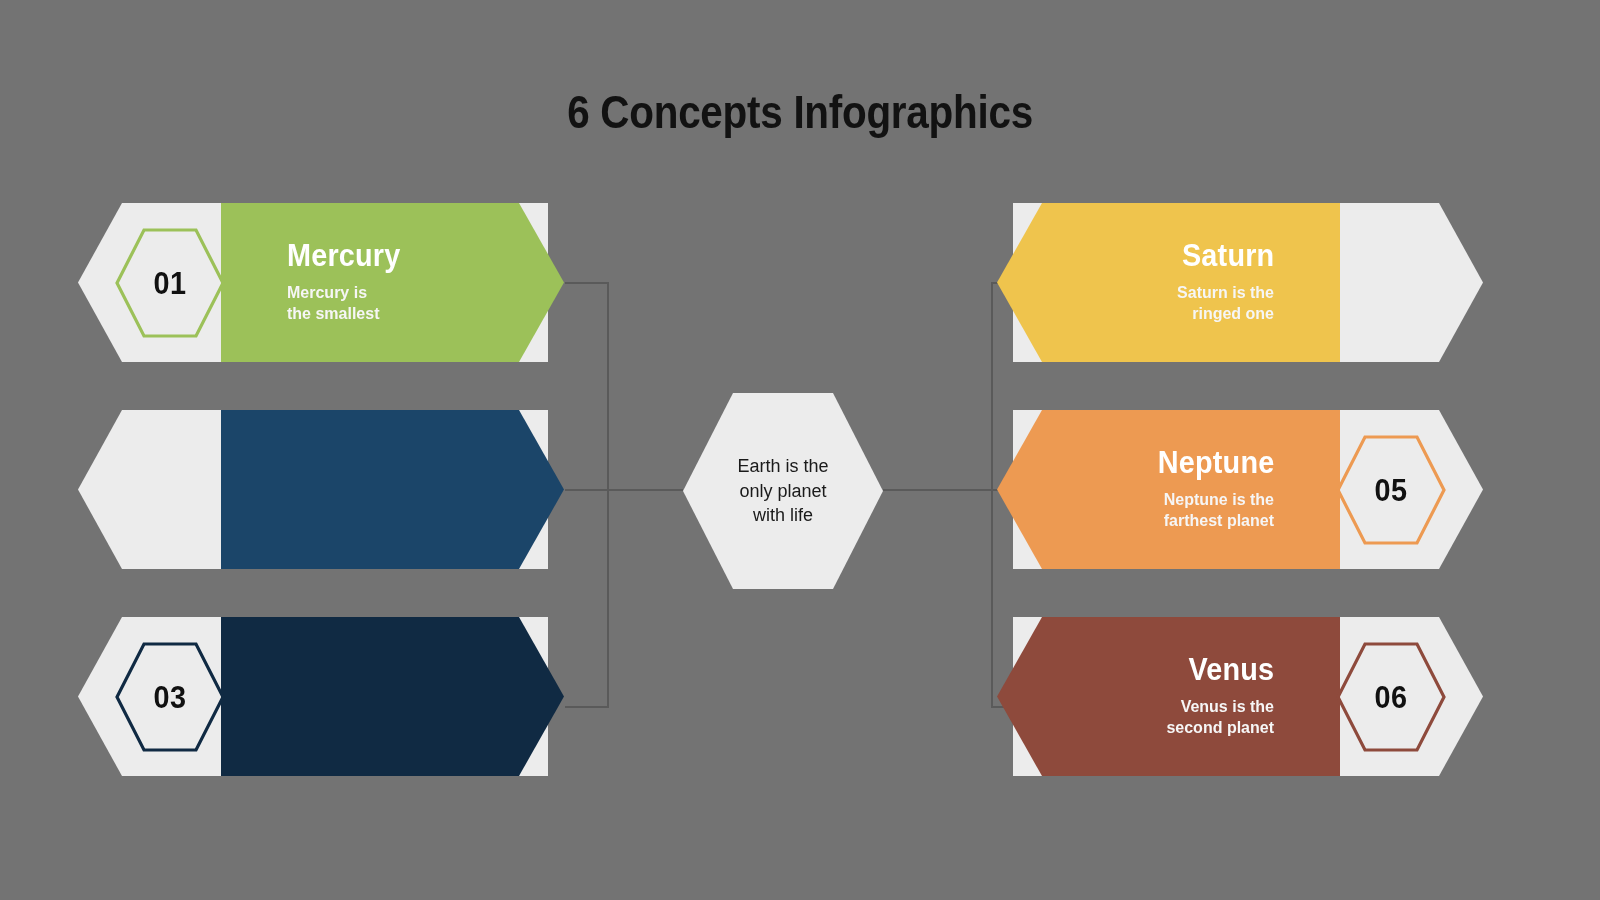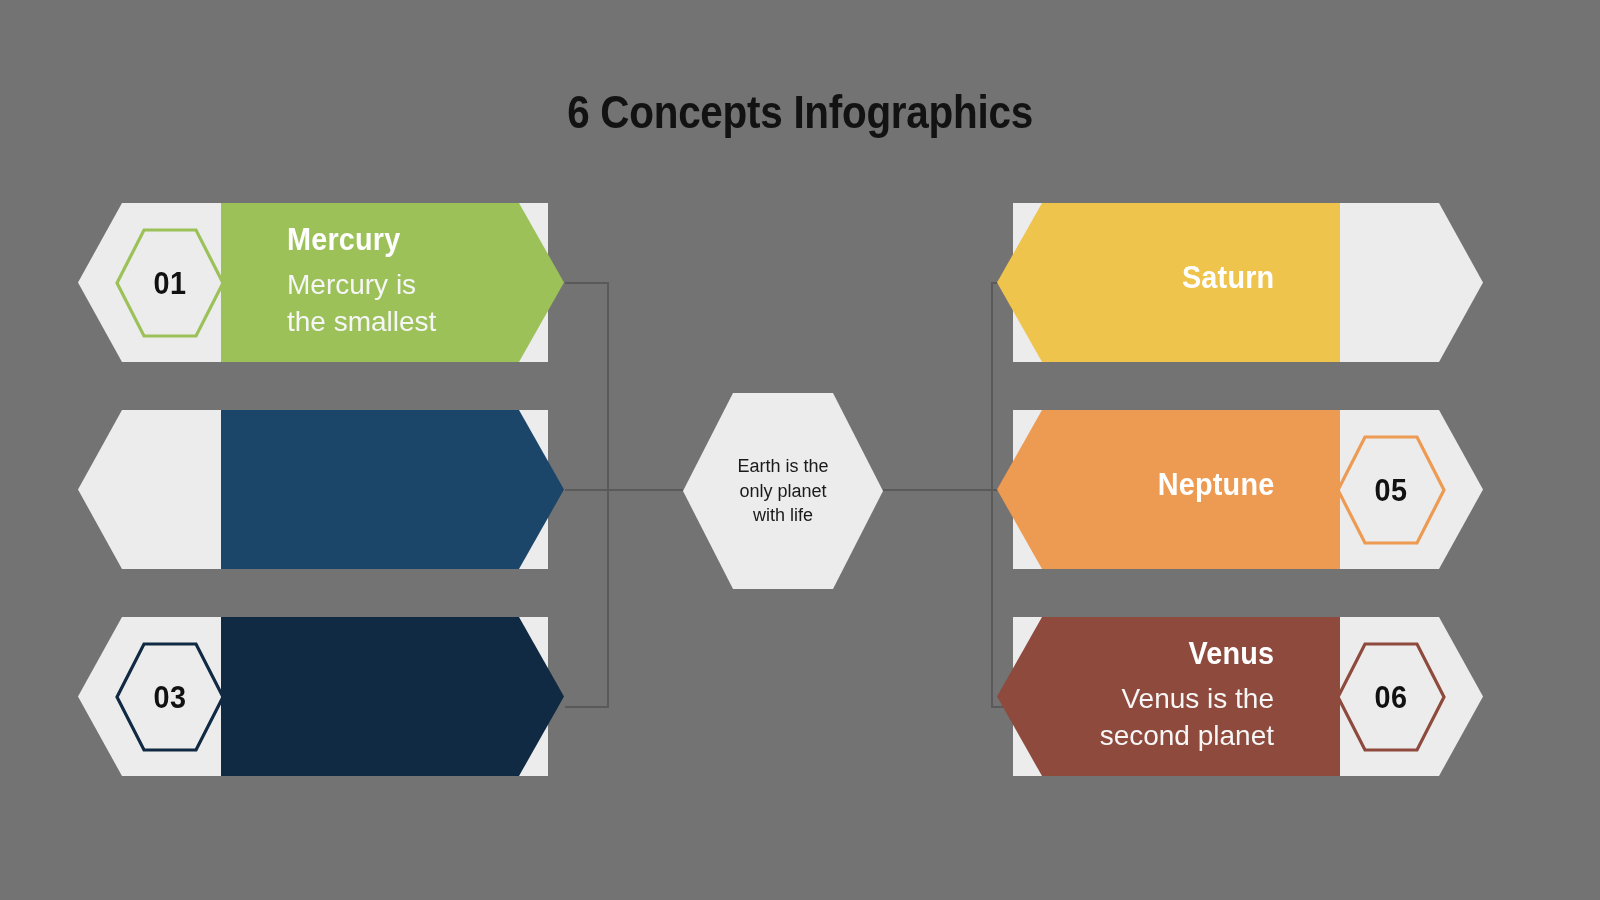--- a/index.html
+++ b/index.html
@@ -143,23 +143,23 @@
     font-size: 31px;
     font-weight: bold;
     line-height: 1.05;
     letter-spacing: 0.2px;
     transform: scaleX(0.93);
     transform-origin: left center;
     margin-bottom: 9px;
   }
   .card.right .ctext .name { transform-origin: right center; }
   .ctext .desc {
-    font-size: 28px;
+    font-size: 16px;
     line-height: 1.33;
-    font-weight: 400;
+    font-weight: 700;
     color: #f6f6f6;
   }
 
   
   #center-hex {
     position: absolute;
     left: 683px;
     top: 393px;
     width: 200px;
     height: 196px;
@@ -231,33 +231,35 @@
             <polygon points="2,56 29,3 81,3 108,56 81,109 29,109" fill="none" stroke="#102A43" stroke-width="3.2" stroke-linejoin="miter"></polygon>
           </svg>
           <div class="num">03</div>
         </div>
       </div>
       <div class="card right" style="top: 203px; width: 488px; left: 995px;">
         <div class="plate"></div>
         <div class="chev" style="background: rgb(239, 196, 77);"></div>
         <div class="ctext">
           <div class="name">Saturn</div>
+          <div class="desc">Saturn is the<br>ringed one</div>
         </div>
       </div>
       <div class="card right" style="top: 410px; width: 488px; left: 995px;">
         <div class="plate"></div>
         <div class="chev" style="background: rgb(237, 154, 82);"></div>
         <div class="numhex">
           <svg viewBox="0 0 110 112" width="110" height="112">
             <polygon points="2,56 29,3 81,3 108,56 81,109 29,109" fill="none" stroke="#ED9A52" stroke-width="3.2" stroke-linejoin="miter"></polygon>
           </svg>
           <div class="num">05</div>
         </div>
         <div class="ctext">
           <div class="name">Neptune</div>
+          <div class="desc">Neptune is the<br>farthest planet</div>
         </div>
       </div>
       <div class="card right" style="top: 617px; width: 488px; left: 995px;">
         <div class="plate"></div>
         <div class="chev" style="background: rgb(142, 74, 60);"></div>
         <div class="numhex">
           <svg viewBox="0 0 110 112" width="110" height="112">
             <polygon points="2,56 29,3 81,3 108,56 81,109 29,109" fill="none" stroke="#8E4A3C" stroke-width="3.2" stroke-linejoin="miter"></polygon>
           </svg>
           <div class="num">06</div>

